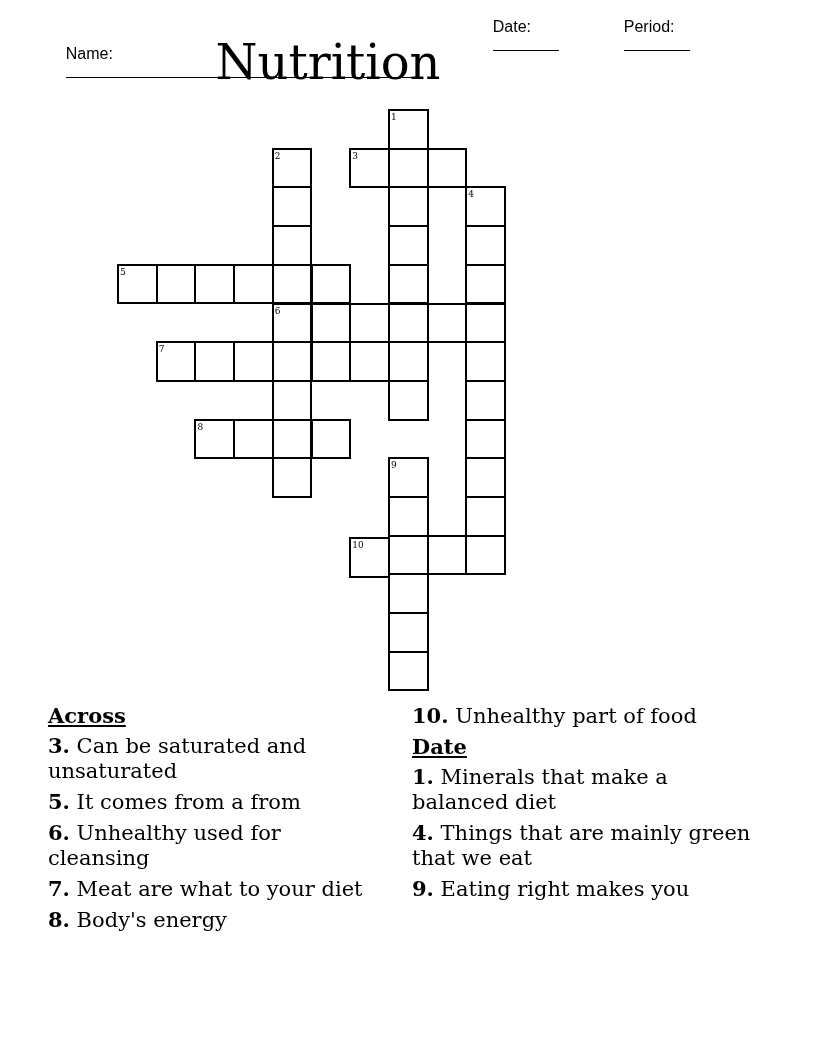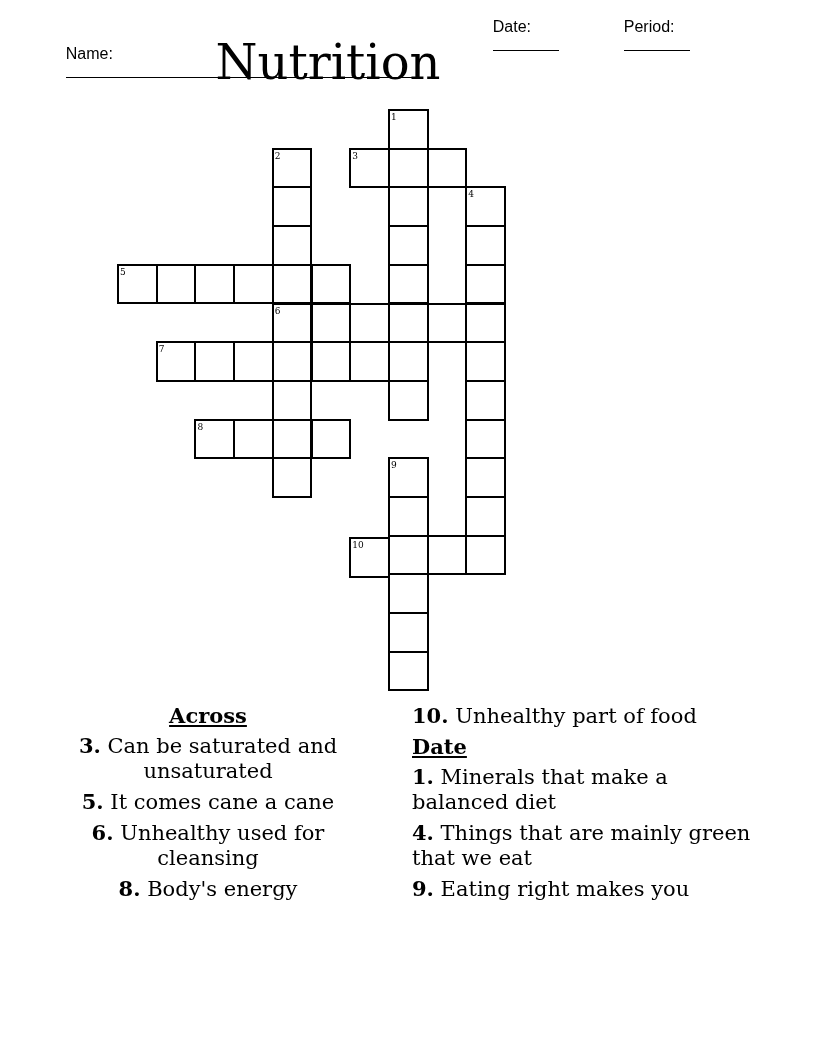--- a/index.html
+++ b/index.html
@@ -119,26 +119,27 @@
     <div class="cell" style="left: 387.9px; top: 534.7px;"></div>
     <div class="cell" style="left: 387.9px; top: 573.4px;"></div>
     <div class="cell" style="left: 387.9px; top: 612.1px;"></div>
     <div class="cell" style="left: 387.9px; top: 650.8px;"></div>
     <div class="cell" style="left: 349.2px; top: 537px;">
       <span class="num">10</span>
     </div>
     <div class="cell" style="left: 426.6px; top: 534.7px;"></div>
   </div>
 
-<div class="clues" style="left:48px; top:703px; width:320px;text-align:center;">
+<div class="clues" style="left:48px; top:703px; width:320px;">
   <div class="hd">Across</div>
   <div id="across-list">
       <div class="clue"><b>3.</b><span> Can be saturated and unsaturated</span></div>
-      <div class="clue"><b>5.</b><span> It comes cane a cane</span></div>
+      <div class="clue"><b>5.</b><span> It comes from a from</span></div>
       <div class="clue"><b>6.</b><span> Unhealthy used for cleansing</span></div>
+      <div class="clue"><b>7.</b><span> Meat are what to your diet</span></div>
       <div class="clue"><b>8.</b><span> Body's energy</span></div>
     </div>
 </div>
 
 <div class="clues" style="left:412px; top:703px; width:340px;">
   <div id="across-overflow">
       <div class="clue"><b>10.</b><span> Unhealthy part of food</span></div>
     </div>
   <div class="hd">Date</div>
   <div id="down-list">

